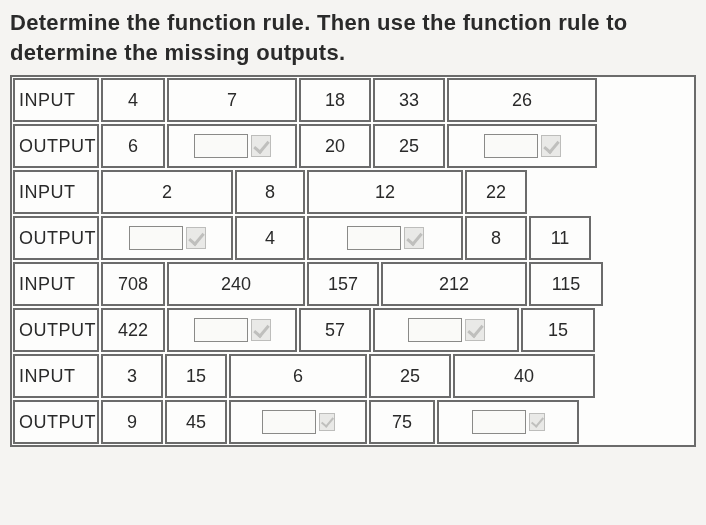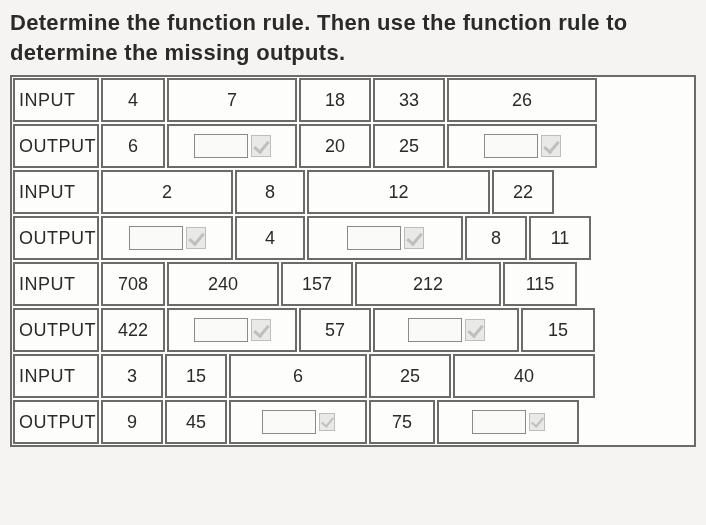--- a/index.html
+++ b/index.html
@@ -115,21 +115,21 @@
         </span>
       </div>
     </div>
   </div>
 
   <div class="block">
     <div class="row">
       <div class="cell label" style="width:86px">INPUT</div>
       <div class="cell" style="width:132px">2</div>
       <div class="cell" style="width:70px">8</div>
-      <div class="cell" style="width:183px">12</div>
+      <div class="cell" style="width:156px">12</div>
       <div class="cell" style="width:62px">22</div>
     </div>
     <div class="row">
       <div class="cell label" style="width:86px">OUTPUT</div>
       <div class="cell" style="width:132px">
         <span class="answer-box">
           <span class="answer-input"></span>
           <span class="check"></span>
         </span>
       </div>
@@ -142,21 +142,21 @@
       </div>
       <div class="cell" style="width:62px">8</div>
       <div class="cell" style="width:62px">11</div>
     </div>
   </div>
 
   <div class="block">
     <div class="row">
       <div class="cell label" style="width:86px">INPUT</div>
       <div class="cell" style="width:64px">708</div>
-      <div class="cell" style="width:112px">240</div>
+      <div class="cell" style="width:138px">240</div>
       <div class="cell" style="width:72px">157</div>
       <div class="cell" style="width:146px">212</div>
       <div class="cell" style="width:74px">115</div>
     </div>
     <div class="row">
       <div class="cell label" style="width:86px">OUTPUT</div>
       <div class="cell" style="width:64px">422</div>
       <div class="cell" style="width:130px">
         <span class="answer-box">
           <span class="answer-input"></span>

